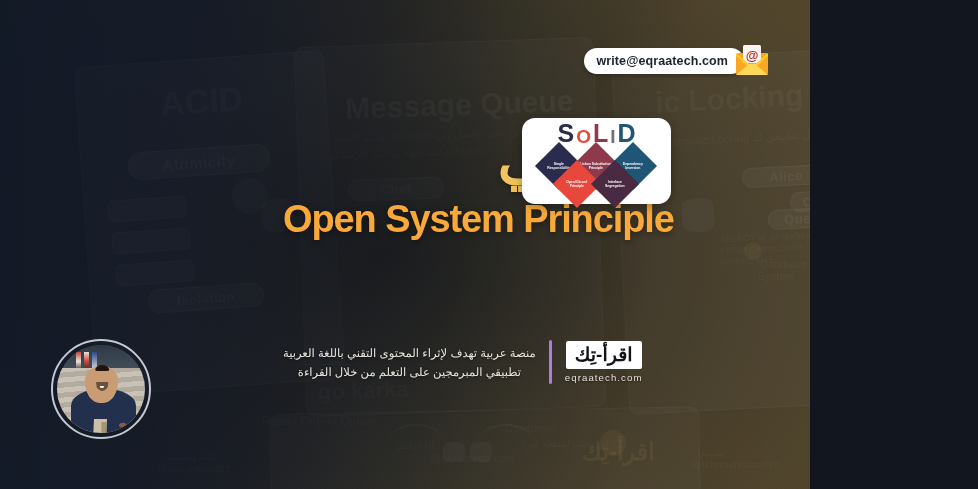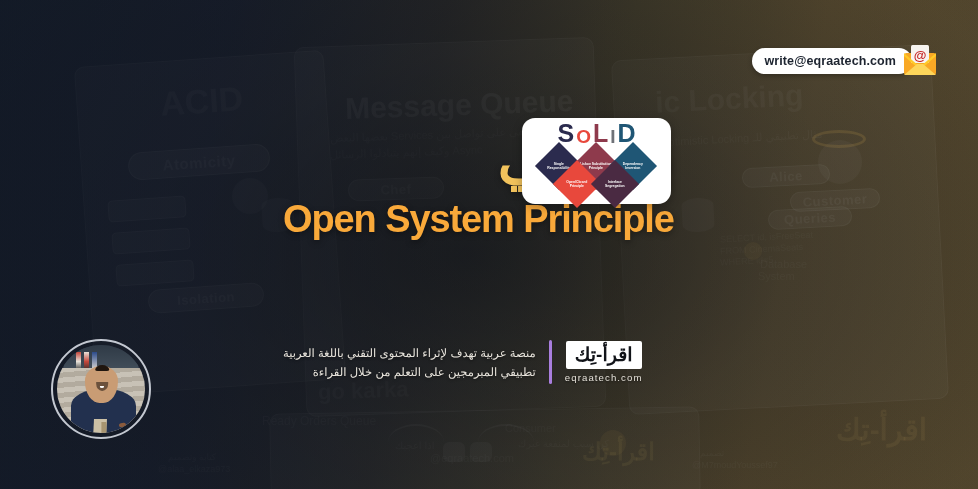--- a/index.html
+++ b/index.html
@@ -7,21 +7,21 @@
   body {
     width: 978px;
     height: 489px;
     overflow: hidden;
     font-family: "Liberation Sans", sans-serif;
     background: #12161f;
   }
 
   .banner {
     position: relative;
-    width: 978px;
+    width: 810px;
     height: 489px;
     overflow: hidden;
     background:
       linear-gradient(100deg,
         #151e2c 0%,
         #1a2131 22%,
         #2b2b2a 42%,
         #46402c 60%,
         #5a4c30 78%,
         #574a2f 100%);
@@ -372,21 +372,21 @@
     position: absolute;
     left: 283px;
     top: 340px;
     display: flex;
     align-items: center;
     gap: 13px;
     z-index: 9;
   }
   .tagline {
     direction: rtl;
-    text-align: right;
+    text-align: center;
     color: #e8e4dc;
     font-size: 11.6px;
     line-height: 1.65;
     max-width: 282px;
     text-shadow: 0 1px 3px rgba(0,0,0,0.45);
   }
   .divider-bar {
     width: 3px;
     height: 44px;
     background: #a97ede;

